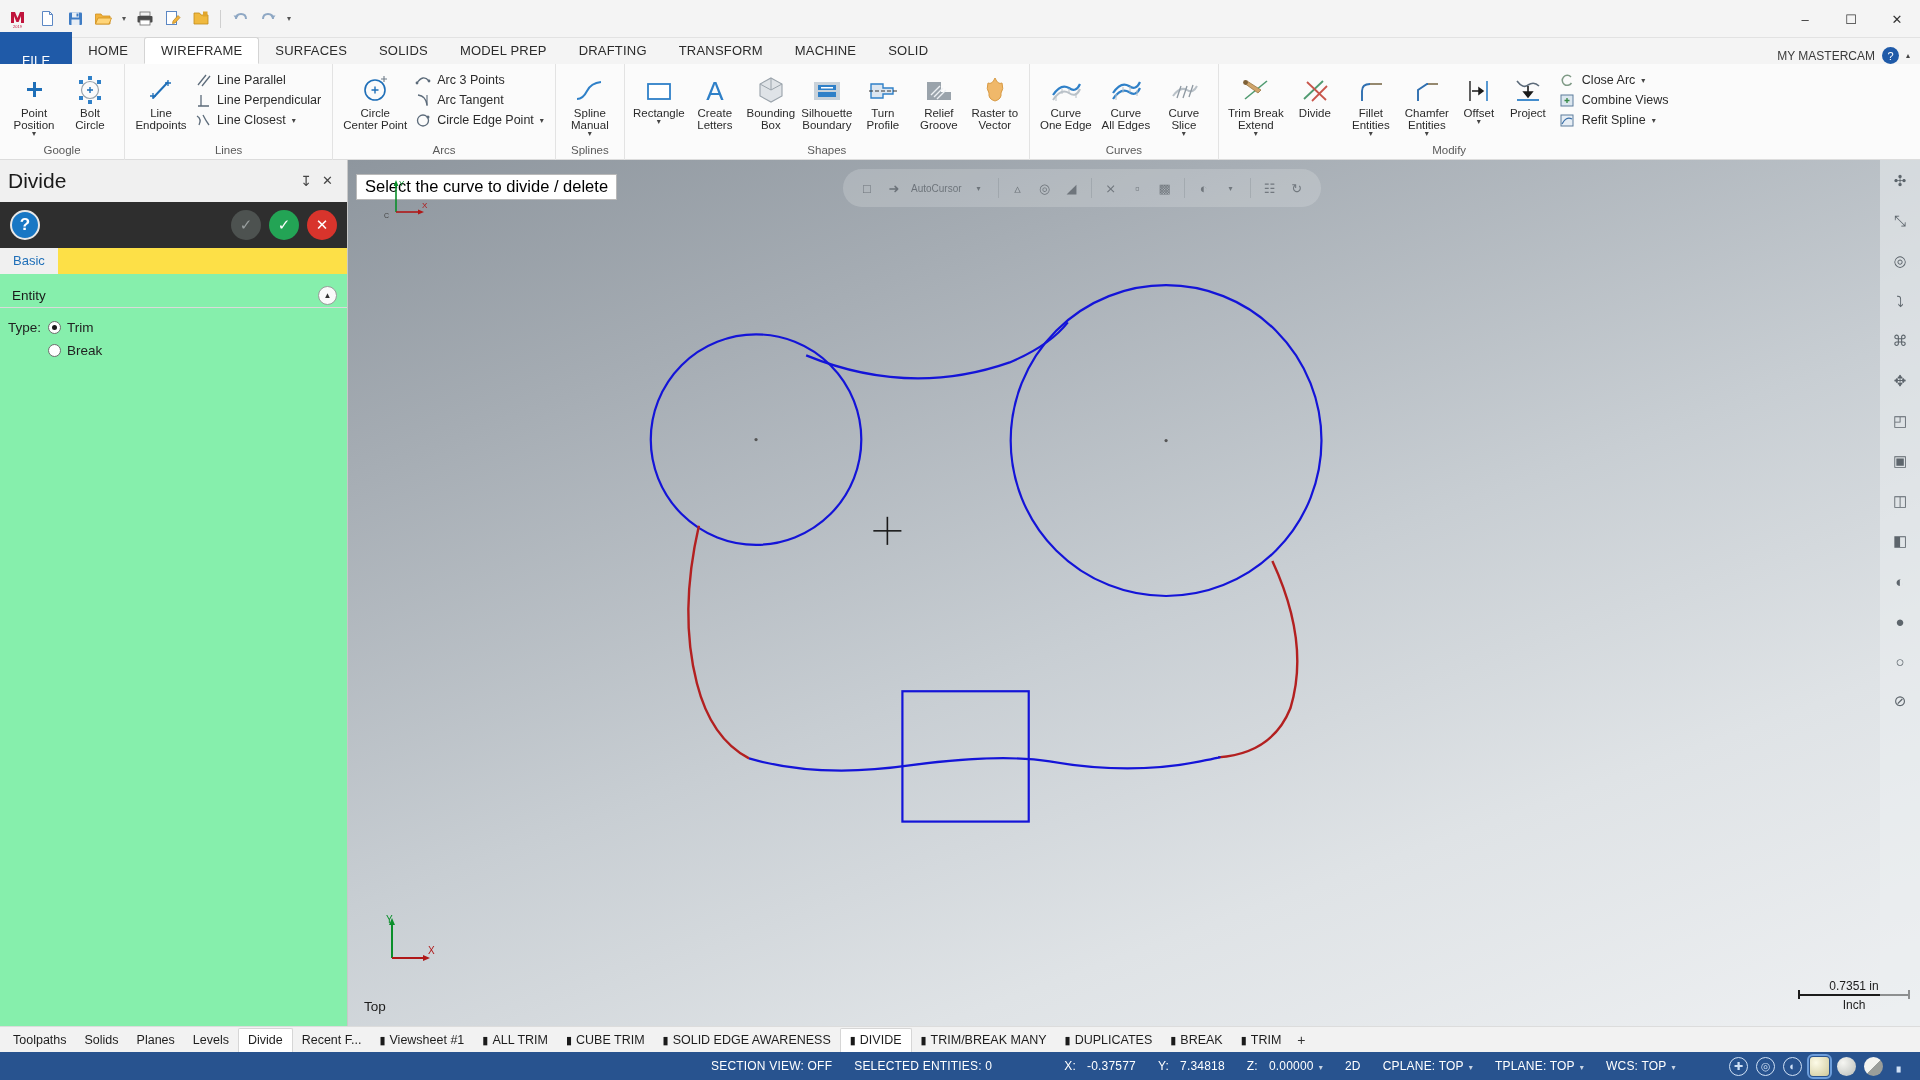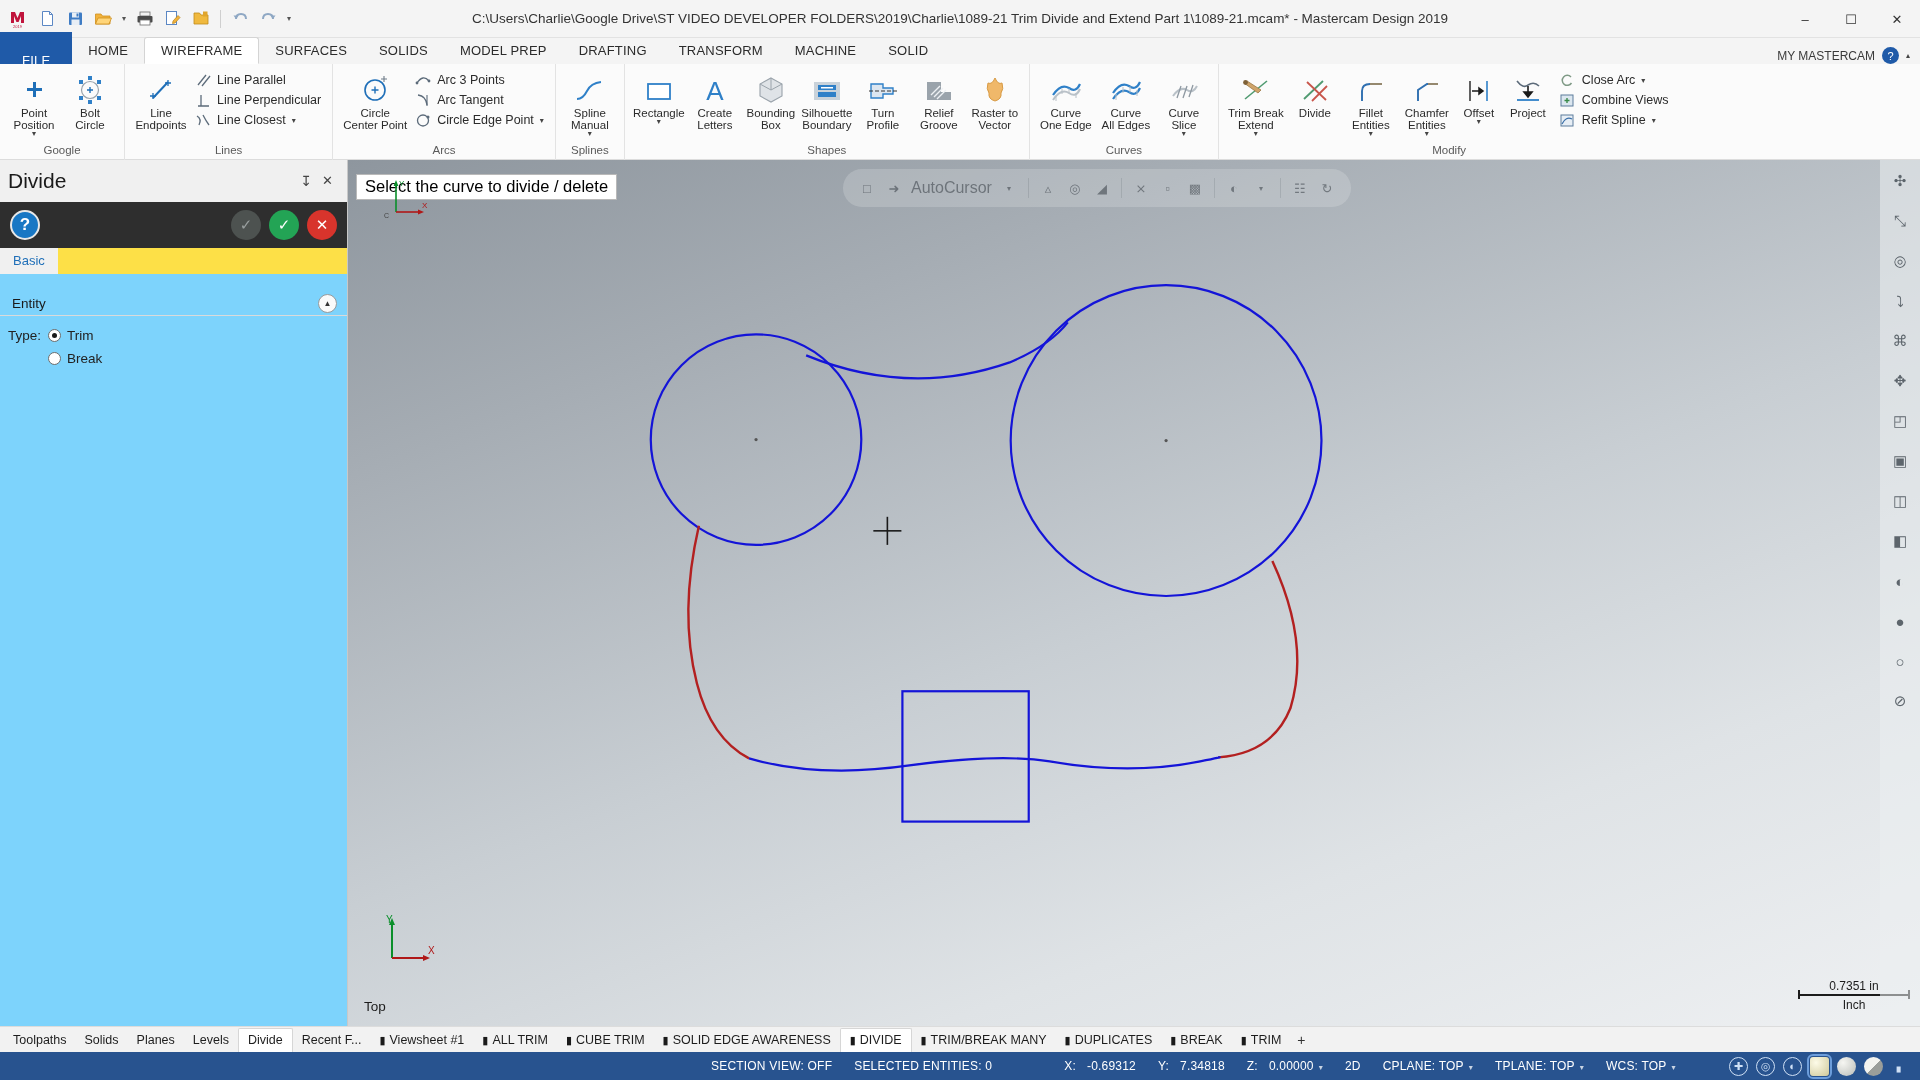--- a/index.html
+++ b/index.html
@@ -76,21 +76,21 @@
              justify-content:center; font-size:15px; color:#fff; }
   .rnd-gray { background:#4d5250; color:#9aa0a0; }
   .rnd-green { background:#23a455; }
   .rnd-red { background:#d8342c; }
   .help-btn { width:30px; height:30px; border-radius:50%; background:#1877c4; color:#fff;
               display:flex; align-items:center; justify-content:center; font-size:17px;
               font-weight:bold; border:2px solid #e8e8e8; }
   .dock-tabs { height:26px; background:#fde047; display:flex; align-items:flex-end; }
   .dock-tab { padding:0 13px; height:26px; line-height:26px; font-size:13px; color:#cfcfcf; }
   .dock-tab.active { background:#f0f0f0; color:#1f6fb8; }
-  .dock-content { flex:1; background:#7dd3fc; padding:18px 0 0 0; overflow:hidden; }
+  .dock-content { flex:1; background:#86efac; padding:10px 0 0 0; overflow:hidden; }
   .sect-head { display:flex; align-items:center; padding:0 10px 0 12px; height:24px;
                border-bottom:1px solid #dadada; }
   .sect-head .t { font-size:13.5px; color:#1a1a1a; }
   .collapse-chev { margin-left:auto; width:19px; height:19px; border-radius:50%;
                    border:1px solid #9a9a9a; background:#fafafa; color:#333;
                    display:flex; align-items:center; justify-content:center; font-size:8px; }
   .row { display:flex; align-items:center; height:23px; padding-left:8px; font-size:13.5px; }
   .radio { width:13px; height:13px; border-radius:50%; border:1px solid #6d6d6d;
            background:#fff; margin-right:6px; position:relative; flex:none; }
   .radio.on::after { content:""; position:absolute; left:3px; top:3px; width:5px; height:5px;
@@ -100,21 +100,21 @@
   .viewport { flex:1; position:relative; overflow:hidden;
               background:linear-gradient(160deg,#8e969e 0%,#a6adb4 22%,#c8ced3 52%,#dfe3e6 75%,#eef0f2 100%); }
   .prompt { position:absolute; left:8px; top:14px; background:#fff; color:#000;
             font-size:16.5px; padding:2px 8px 3px 8px; border:1px solid #b9b9b9;
             white-space:nowrap; }
   .ac-toolbar { position:absolute; left:495px; top:9px; height:38px; border-radius:19px;
                 background:rgba(240,242,244,.42); display:flex; align-items:center;
                 gap:3px; padding:0 12px; opacity:.5; }
   .ac-ico { width:24px; height:24px; display:flex; align-items:center; justify-content:center;
             color:#3b4147; font-size:13px; }
-  .ac-lbl { font-size:16px; color:#3b4147; margin:0 2px; }
+  .ac-lbl { font-size:10px; color:#3b4147; margin:0 2px; }
   .ac-sep { width:1px; height:20px; background:rgba(90,96,102,.35); margin:0 4px; }
 
   .gnomon-tl { position:absolute; left:34px; top:18px; width:56px; height:40px; }
   .gnomon-bl { position:absolute; left:32px; top:754px; width:60px; height:52px; }
   .view-name { position:absolute; left:16px; bottom:12px; font-size:13.5px; color:#1c1c1c; }
   .scale-box { position:absolute; right:10px; bottom:14px; text-align:center; width:112px; }
   .scale-num { font-size:12px; color:#1c1c1c; }
   .scale-bar { height:2px; background:#1c1c1c; margin:1px 0 2px 0; position:relative; }
   .scale-bar::before, .scale-bar::after { content:""; position:absolute; top:-4px; width:2px;
                                           height:9px; background:#1c1c1c; }
@@ -216,21 +216,20 @@
         </svg>
       </div>
       <div class="qat-btn">
         <svg width="17" height="17" viewBox="0 0 17 17">
           <path d="M13 9 Q13 4 8 4 Q3 4 3 9" fill="none" stroke="#8fa8c4" stroke-width="2"></path>
           <path d="M13 9 L15.5 5.5 L10.2 5.5 Z" fill="#8fa8c4"></path>
         </svg>
       </div>
       <div class="qat-arrow">▾</div>
     </div>
-    <div class="title-text">C:\Users\Charlie\Google Drive\ST VIDEO DEVELOPER FOLDERS\2019\Charlie\1089-21 Trim Divide and Extend Part 1\1089-21.mcam* - Mastercam Design 2019</div>
     <div class="wincontrols">
       <div class="wc">–</div>
       <div class="wc">☐</div>
       <div class="wc close">✕</div>
     </div>
   </div>
 
   <div class="ribbon-tabs">
     <div class="rtab file">FILE</div>
     <div class="rtab">HOME</div>
@@ -780,21 +779,21 @@
     </div>
     <div class="plus">+</div>
   </div>
 
   <div class="statusbar">
     <div style="width:700px;"></div>
     <div class="sb-item">SECTION VIEW: OFF</div>
     <div class="sb-item">SELECTED ENTITIES: 0</div>
     <div style="width:50px;"></div>
     <div class="sb-item">X:</div>
-    <div class="sb-item" style="padding-left:0;">-0.69312</div>
+    <div class="sb-item" style="padding-left:0;">-0.37577</div>
     <div class="sb-item">Y:</div>
     <div class="sb-item" style="padding-left:0;">7.34818</div>
     <div class="sb-item">Z:</div>
     <div class="sb-item tri" style="padding-left:0;">0.00000</div>
     <div class="sb-item">2D</div>
     <div class="sb-item tri">CPLANE: TOP</div>
     <div class="sb-item tri">TPLANE: TOP</div>
     <div class="sb-item tri">WCS: TOP</div>
     <div class="sb-spacer"></div>
     <div class="sb-icons">

